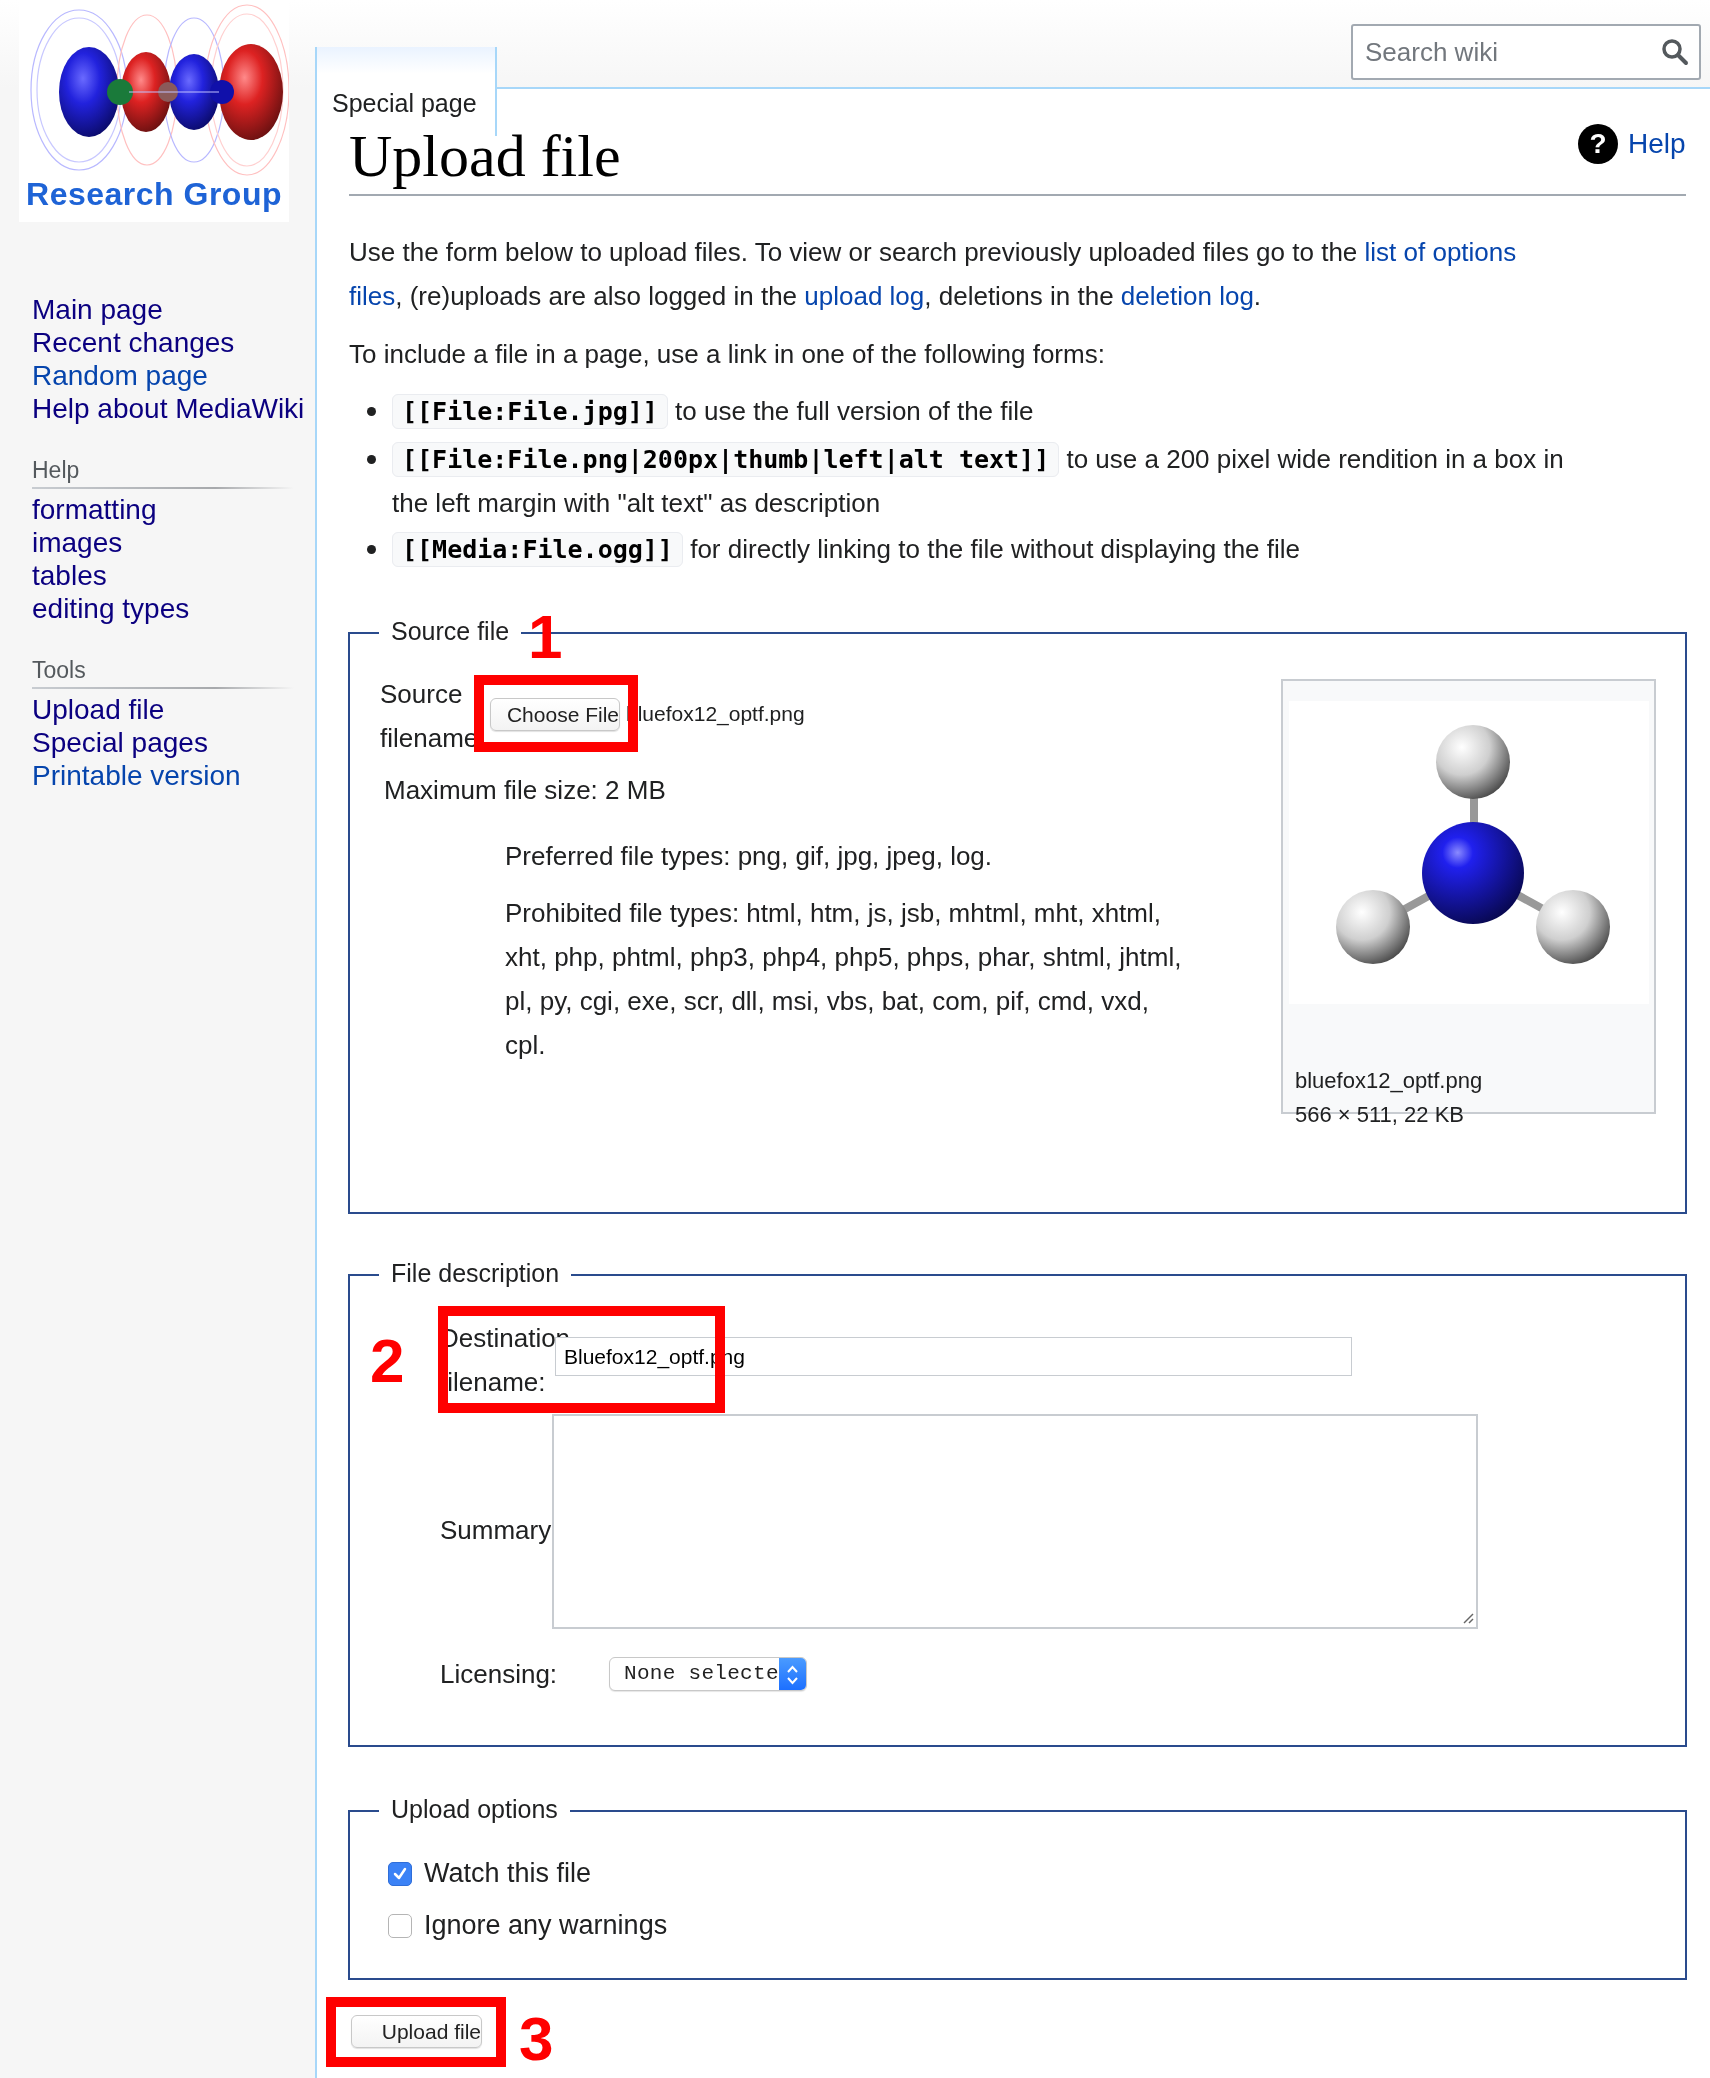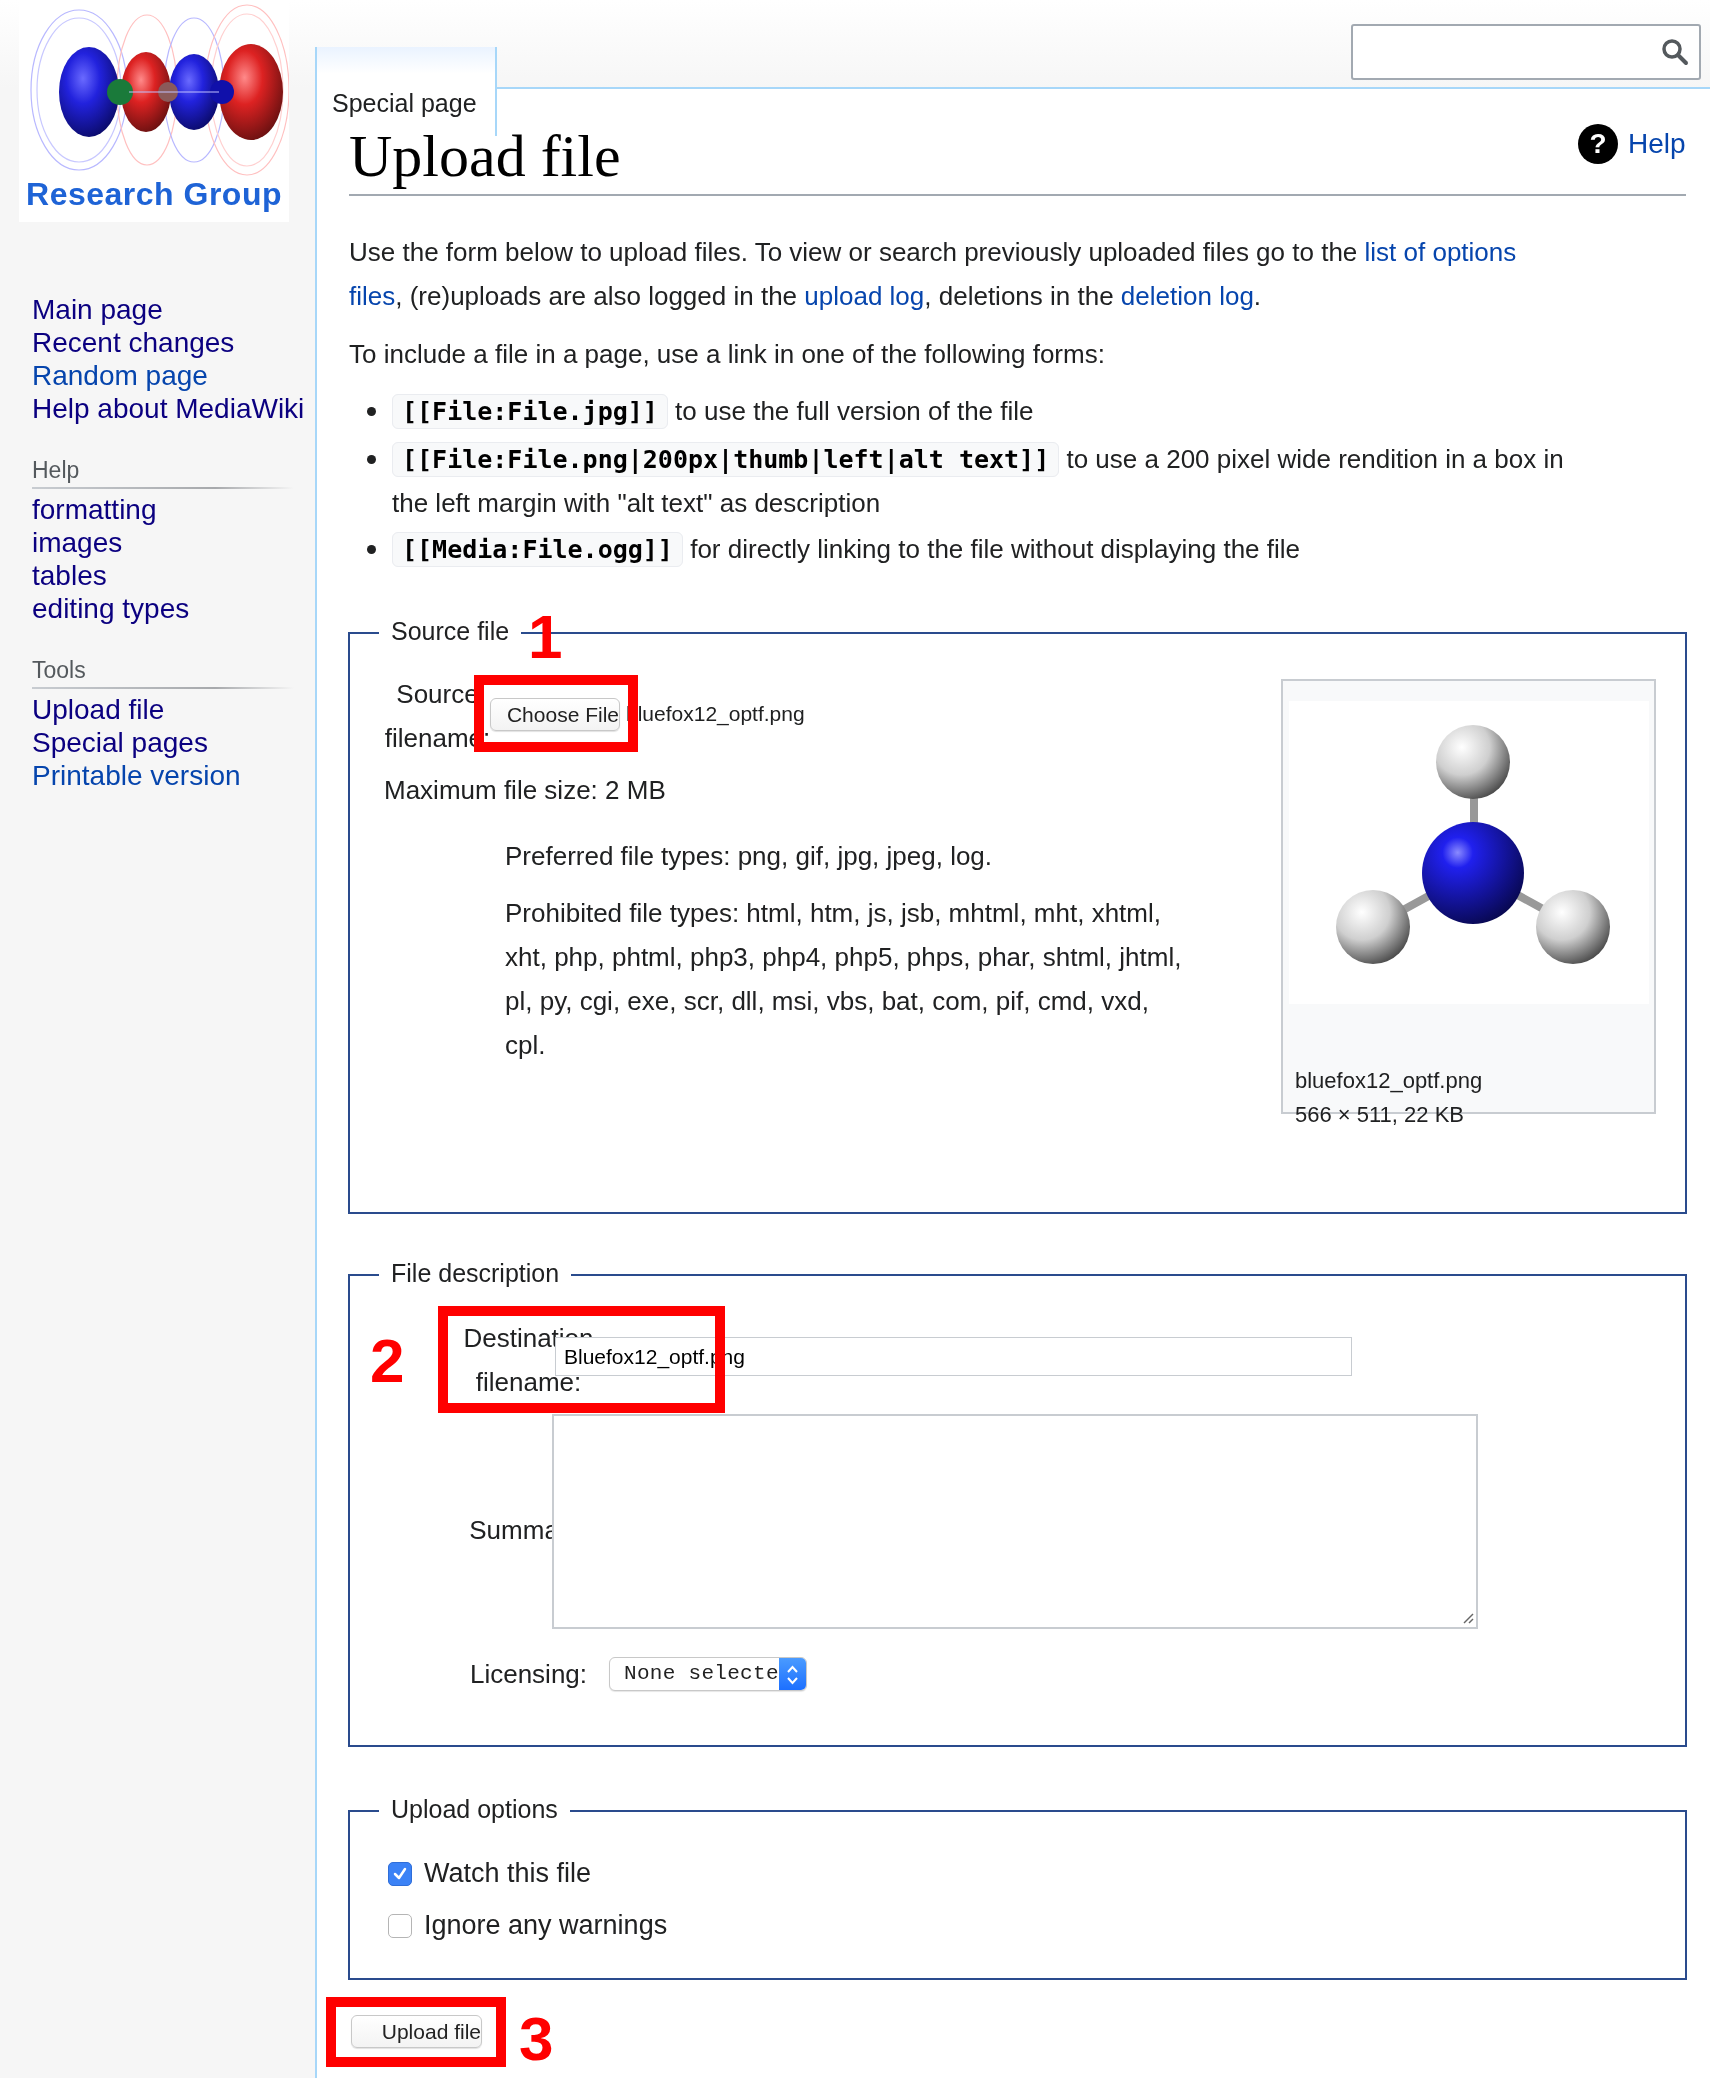--- a/index.html
+++ b/index.html
@@ -71,21 +71,21 @@
   code.wk {
     font-family: "DejaVu Sans Mono", "Liberation Mono", monospace; font-weight: bold;
     background: #f8f9fa; border: 1px solid #eaecf0; border-radius: 6px;
     padding: 2px 9px; font-size: 25px; color: #000;
   }
 
   
   .fs { position: absolute; border: 2px solid #2a4b8d; }
   .legend { position: absolute; background: #fff; padding: 0 12px; font-size: 25px; color: #202122; line-height: 30px; }
 
-  .label { position: absolute; font-size: 26px; color: #202122; text-align: center; line-height: 44px; }
+  .label { position: absolute; font-size: 26px; color: #202122; text-align: left; line-height: 44px; }
   .text { position: absolute; font-size: 26px; color: #202122; line-height: 44px; white-space: nowrap; }
 
   .btn {
     position: absolute; background: linear-gradient(#ffffff, #f3f3f3);
     border: 1px solid #c8c8c8; border-radius: 6px; font-size: 21px; color: #222;
     text-align: right; box-shadow: 0 1px 1px rgba(0,0,0,0.12); cursor: pointer;
     font-family: "Liberation Sans", sans-serif;
   }
 
   .redbox { position: absolute; border: 10px solid #ff0000; }
@@ -174,20 +174,21 @@
 <a class="side-link dark" style="top:728px">Special pages</a>
 <a class="side-link blue" style="top:761px">Printable version</a>
 
 <div id="content" class="abs"></div>
 
 <div id="tab-special" class="abs">
   <span>Special page</span>
 </div>
 
 <div id="search-box" class="abs">
+  <input type="text" placeholder="Search wiki" style="">
   <svg id="search-icon" width="28" height="28" viewBox="0 0 28 28">
     <circle cx="11" cy="11" r="8" fill="none" stroke="#54595d" stroke-width="3.5"></circle>
     <line x1="17" y1="17" x2="25" y2="25" stroke="#54595d" stroke-width="4" stroke-linecap="round"></line>
   </svg>
 </div>
 
 <h1 id="page-title" class="abs" style="margin:0;font-weight:normal">Upload file</h1>
 <div id="help-link" class="abs">
   <div class="q">?</div>
   <span class="lbl">Help</span>

